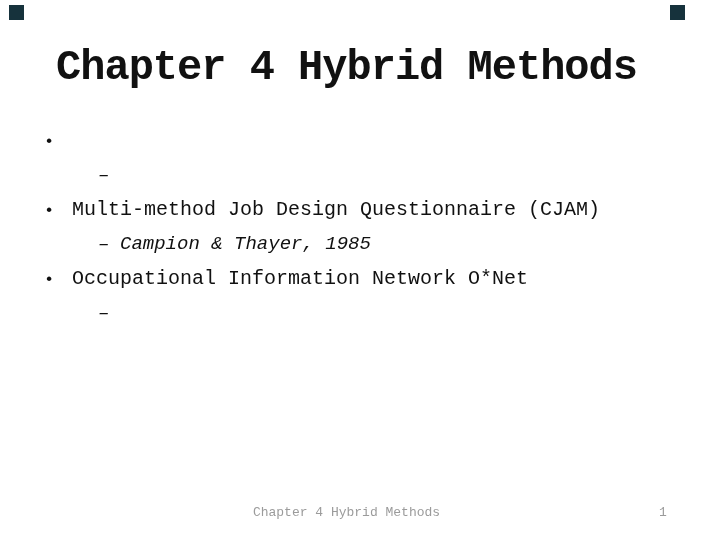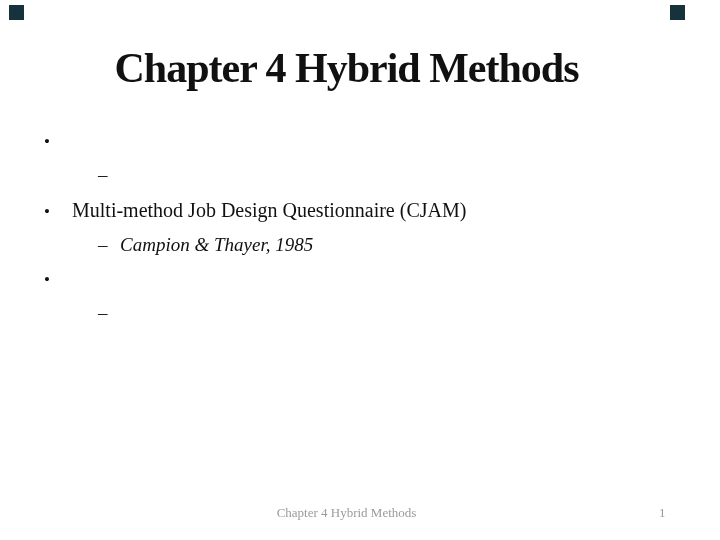--- a/index.html
+++ b/index.html
@@ -6,21 +6,21 @@
     margin: 0;
     padding: 0;
     background: #ffffff;
   }
   .slide {
     position: relative;
     width: 693px;
     height: 540px;
     background: #ffffff;
     overflow: hidden;
-    font-family: Liberation Serif, serif;
+    font-family: Liberation Mono, monospace;
   }
   .corner-square {
     position: absolute;
     top: 5px;
     width: 15px;
     height: 15px;
     background: #16323c;
   }
   .corner-square.left  { left: 9px; }
   .corner-square.right { right: 8px; }
@@ -117,20 +117,21 @@
       <span class="glyph">•</span>
       <span class="line-text">Multi-method Job Design Questionnaire (CJAM)</span>
     </div>
     <div class="row sub">
       <span class="glyph">–</span>
       <span class="line-text">Campion &amp; Thayer, 1985</span>
     </div>
 
     <div class="row main">
       <span class="glyph">•</span>
+      <span class="line-text">Occupational Information Network O*Net</span>
     </div>
     <div class="row sub">
       <span class="glyph">–</span>
     </div>
 
   </div>
 
   <div class="footer-text">Chapter 4 Hybrid Methods</div>
   <div class="page-number">1</div>
 

